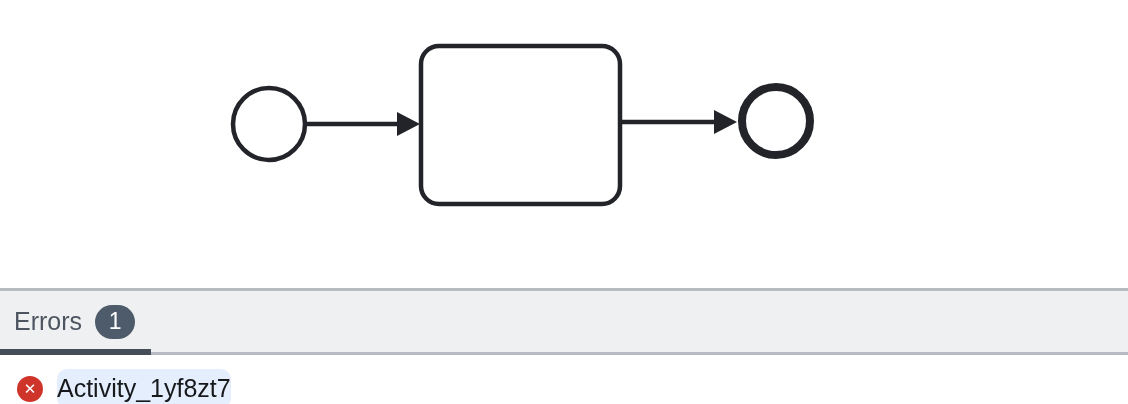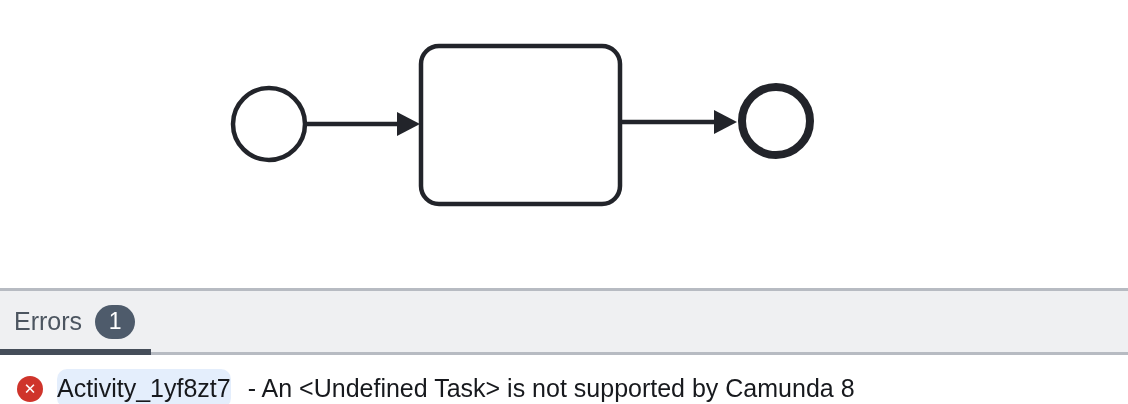--- a/index.html
+++ b/index.html
@@ -158,18 +158,17 @@
         <span class="tab-label">Errors</span>
         <span class="tab-badge">1</span>
         <span class="tab-indicator"></span>
       </div>
     </div>
 
     <div class="panel-content">
       <div class="error-row">
         <span class="error-icon">✕</span>
         <span class="element-id">Activity_1yf8zt7</span>
-        <span class="error-message">- An &lt;Undefined Task&gt; is not supported by Camunda 8</span>
       </div>
     </div>
   </div>
 
 </div>
 
 </body></html>

